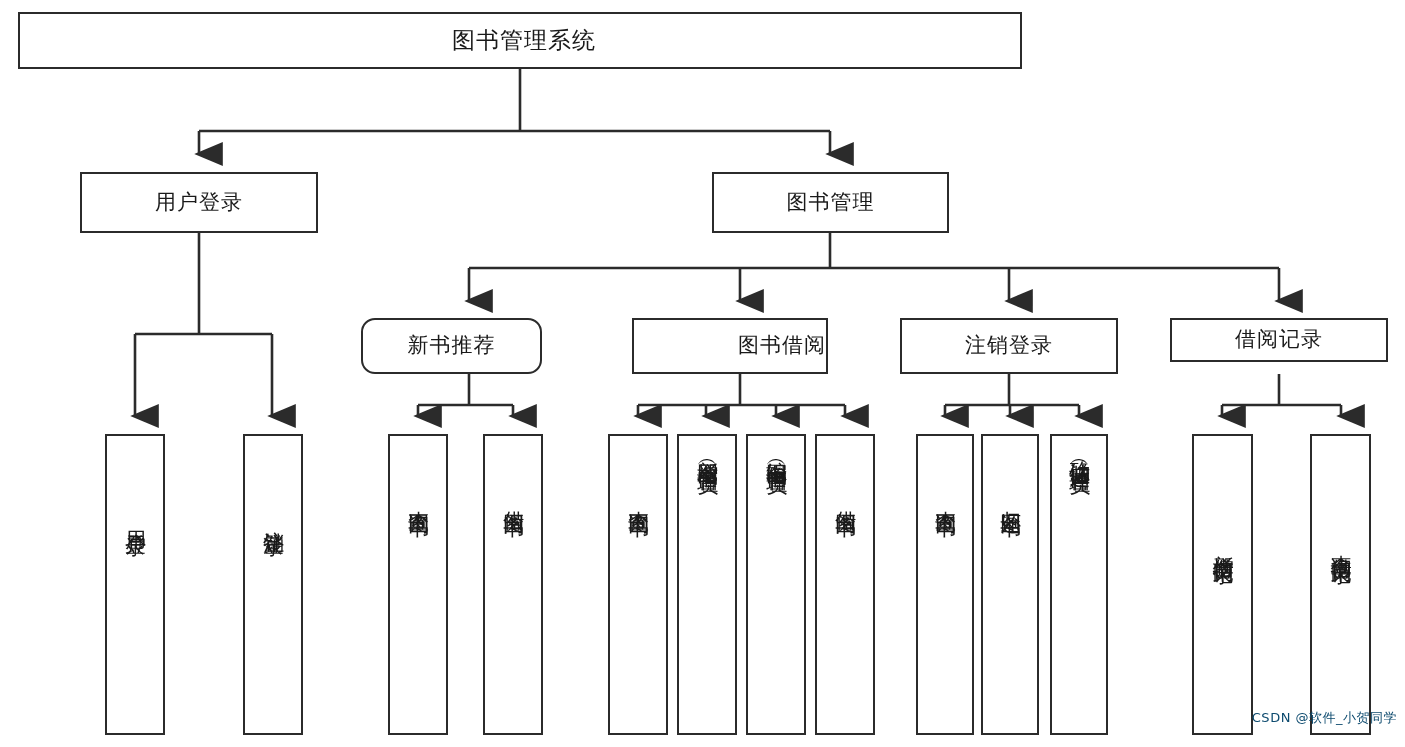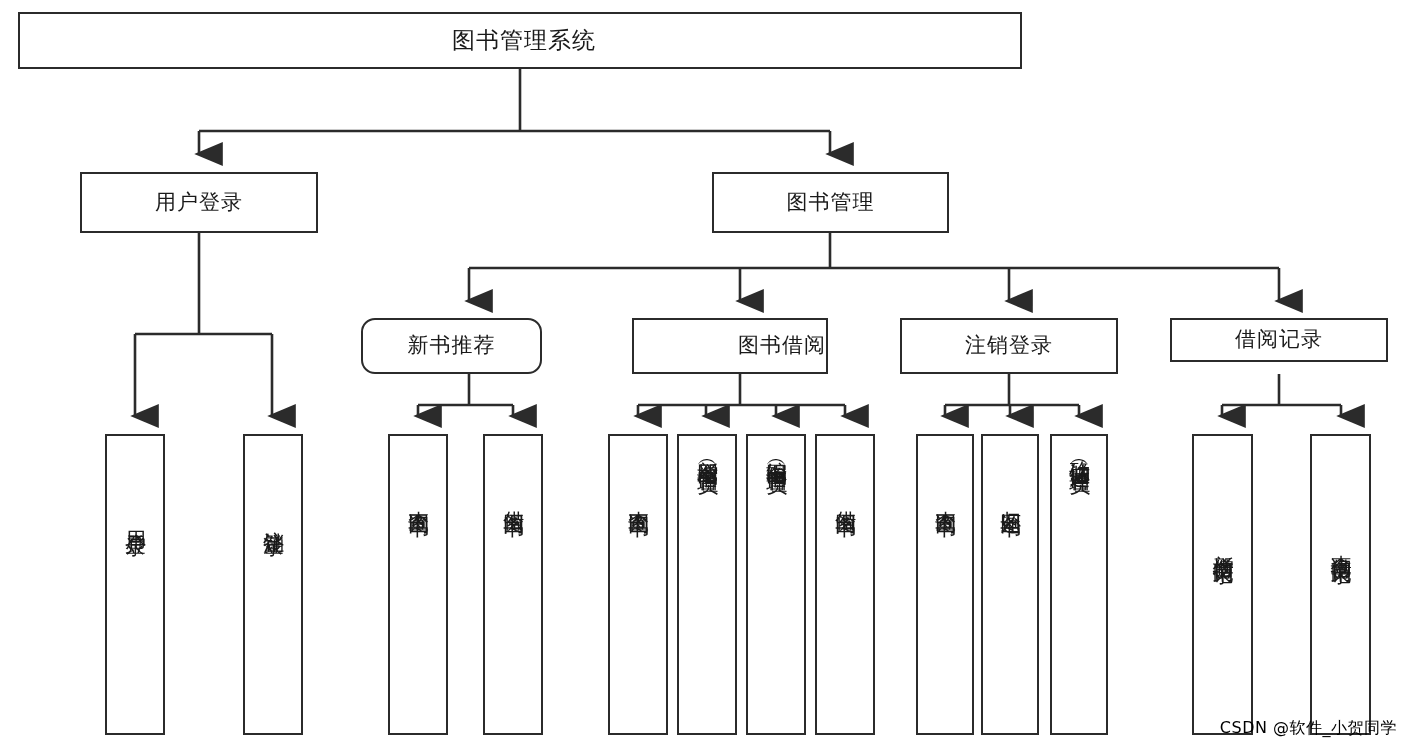--- a/index.html
+++ b/index.html
@@ -65,23 +65,23 @@
   }
   .node-v.mid2 .label {
     margin-top: 52px;
   }
   .node-root .label {
     font-size: 23px;
   }
   #watermark {
     position: absolute;
     right: 8px;
-    bottom: 8px;
-    font-size: 16px;
-    color: #000000;
+    bottom: 20px;
+    font-size: 13px;
+    color: #0c4a6e;
     white-space: nowrap;
     z-index: 5;
     letter-spacing: 0.5px;
   }
 </style>
 </head>
 <body>
 
 <div id="canvas">
 

